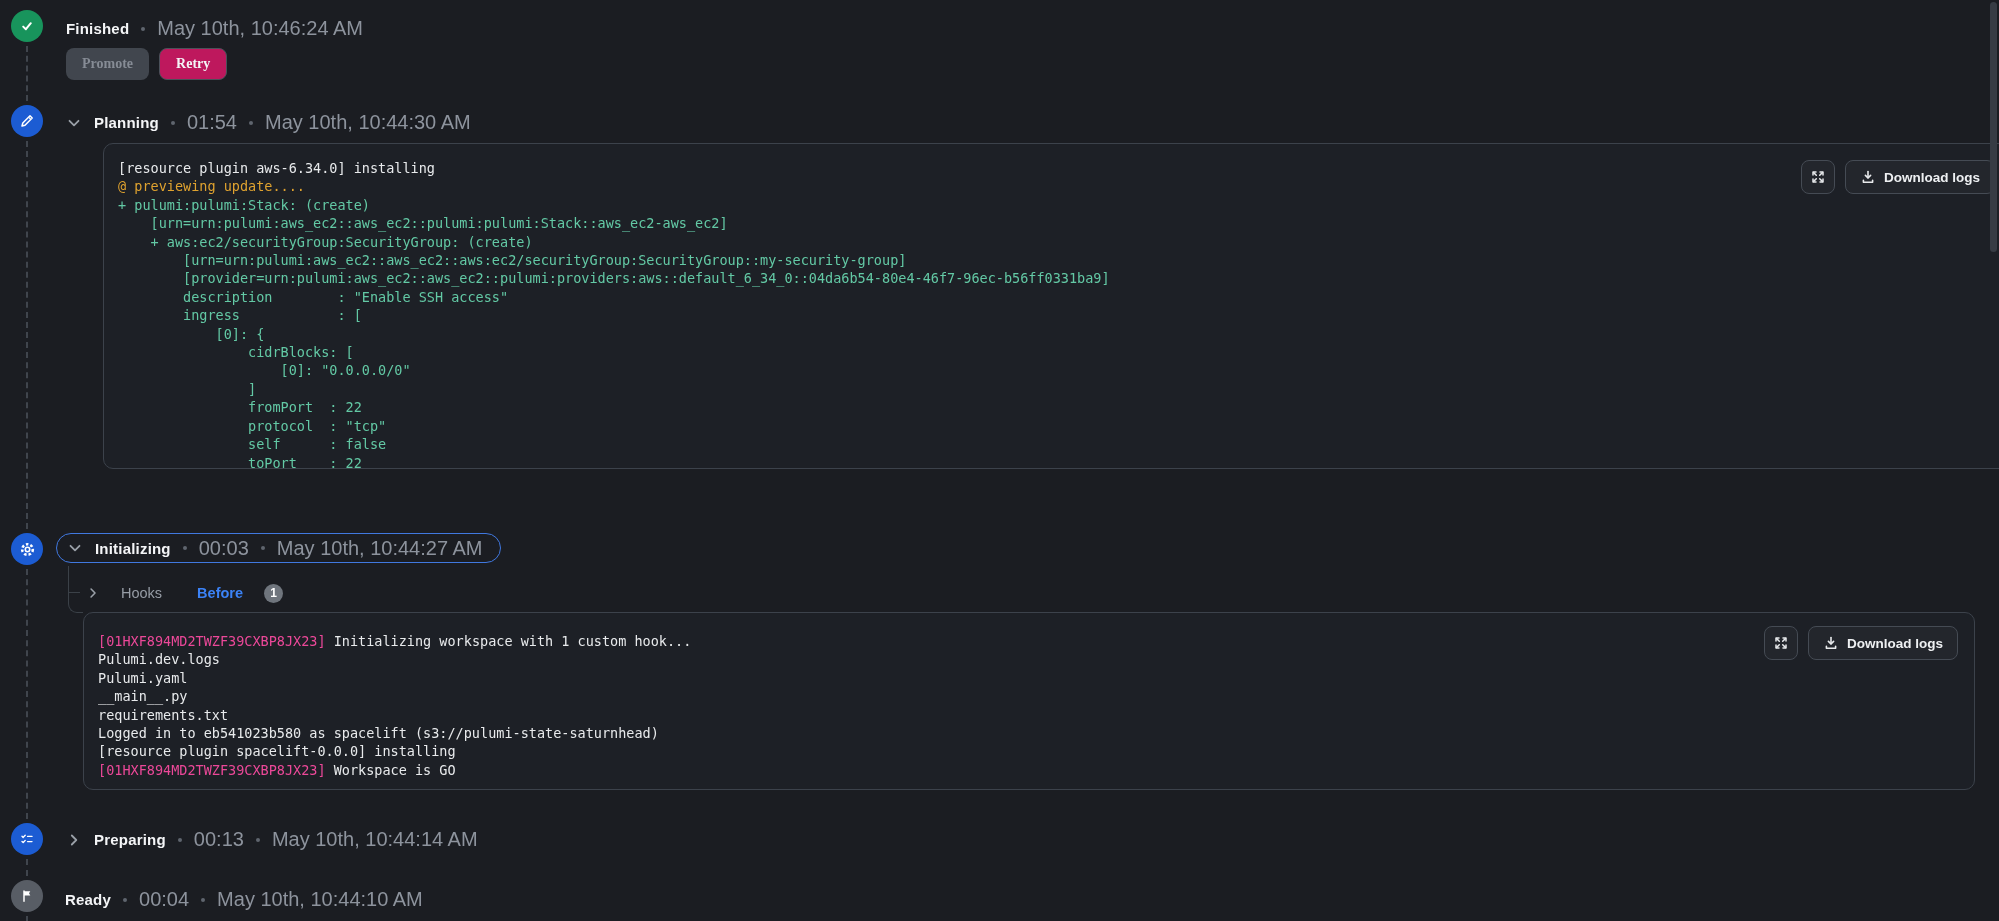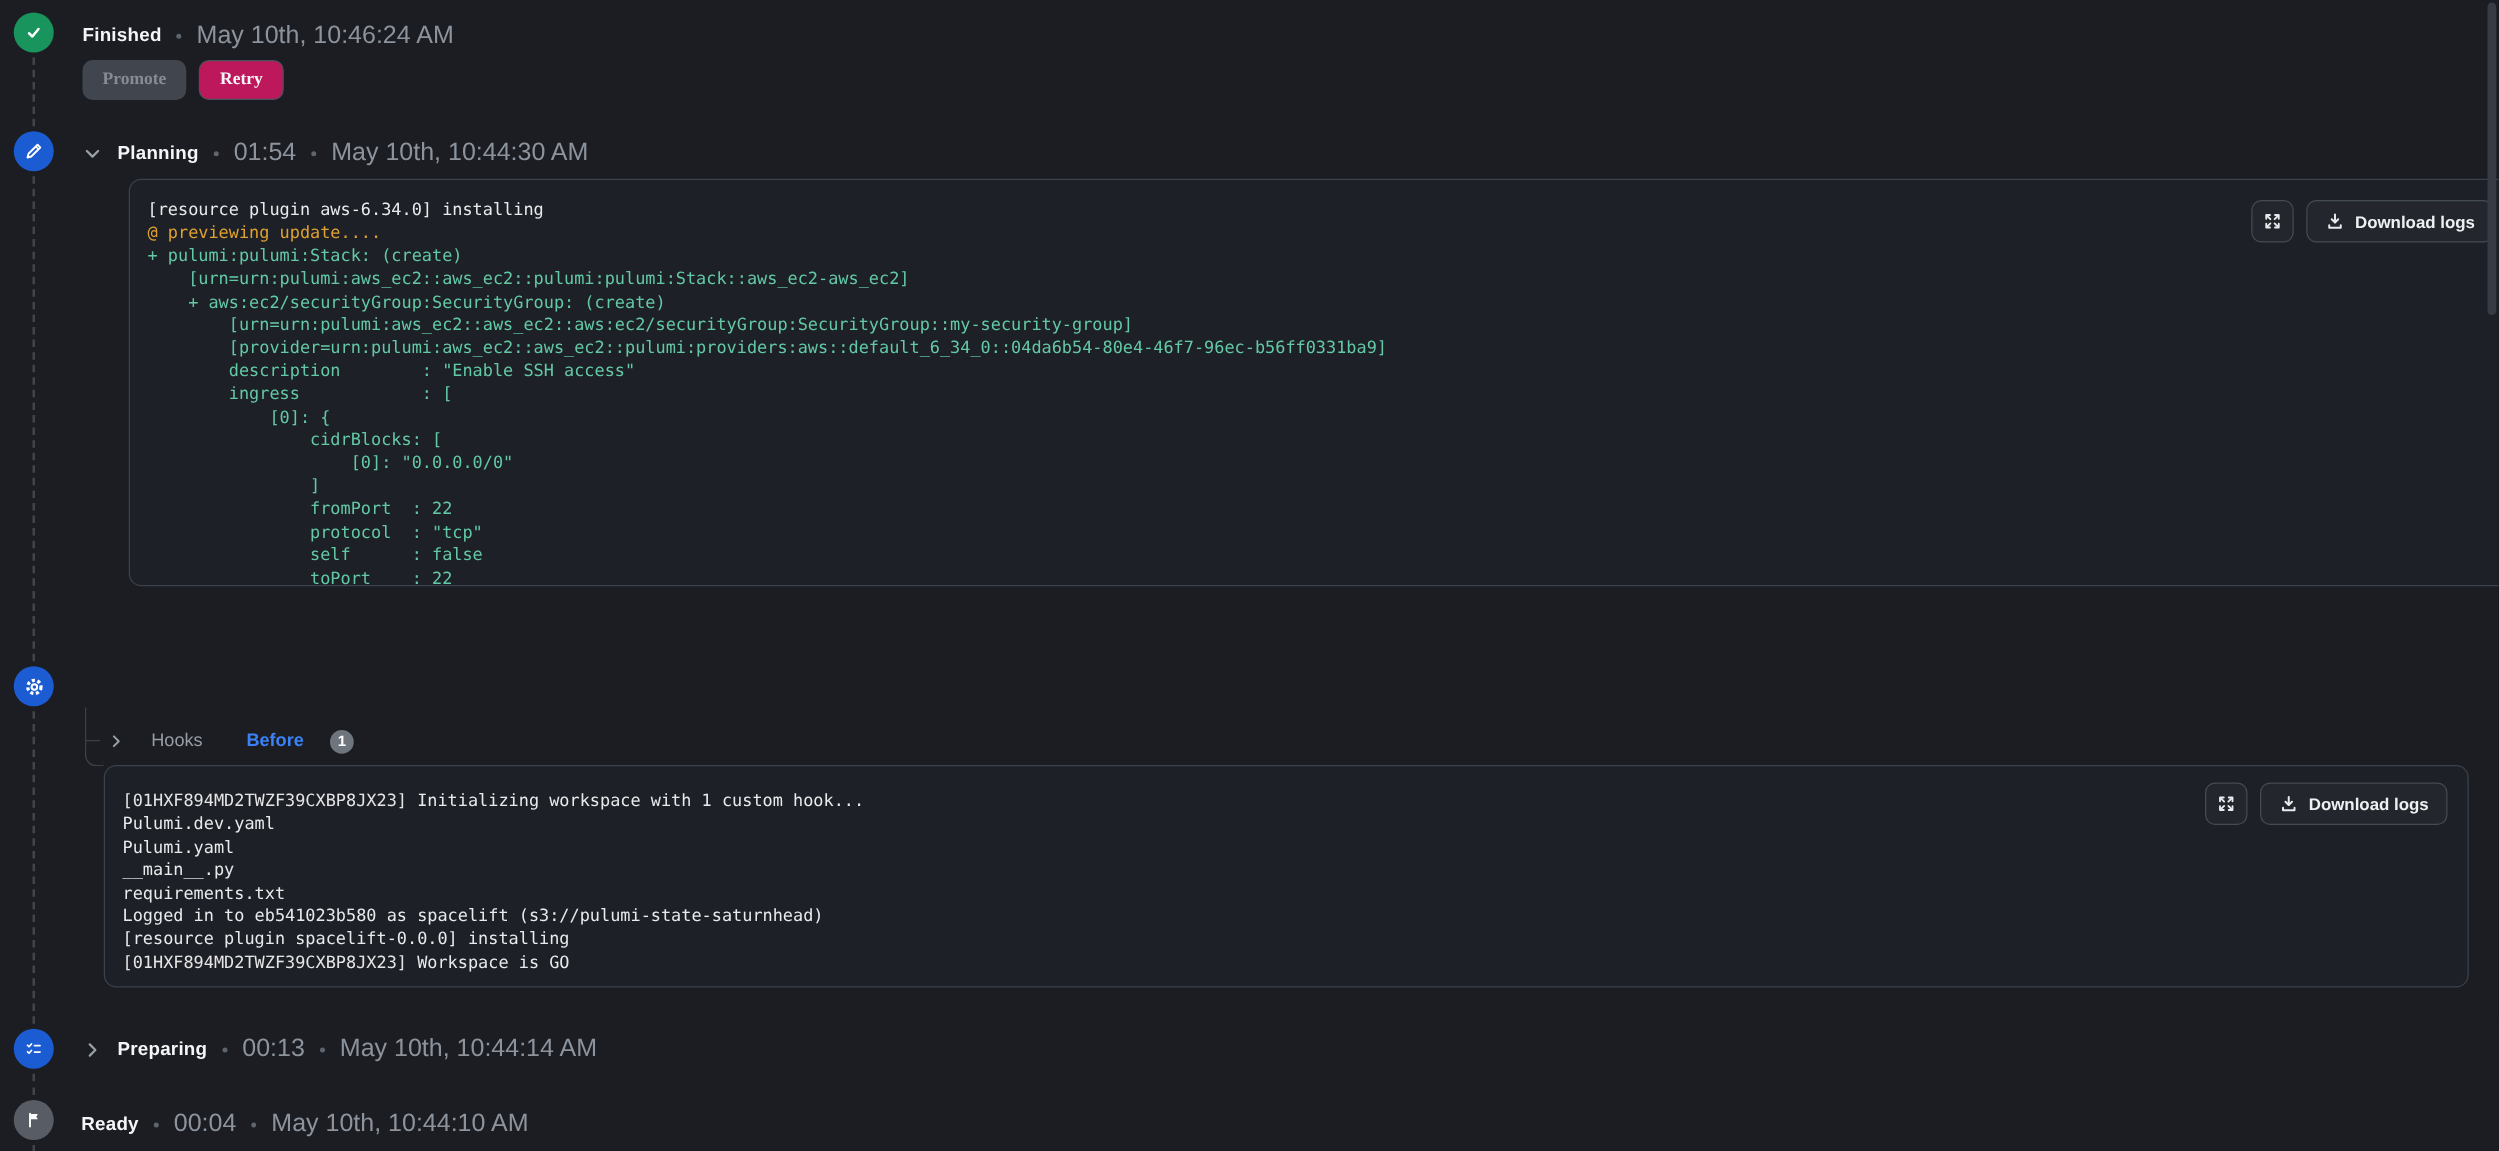--- a/index.html
+++ b/index.html
@@ -78,21 +78,21 @@
   }
   .log-block.b1 { left: 66px; top: 143px; width: 1909px; height: 326px; padding: 15px 16px 4px 14px; margin-left: 37px; }
   .log-block.b2 { left: 83px; top: 612px; width: 1892px; height: 178px; padding: 19px 16px 8px 14px; }
   .log-line {
     font-family: "DejaVu Sans Mono", monospace;
     font-size: 13.5px; line-height: 18.4px; white-space: pre;
   }
   .lc-white  { color: #e8eaec; }
   .lc-orange { color: #dfa22f; }
   .lc-green  { color: #63c9a5; }
-  .lc-blue   { color: #e5e5e5; }
+  .lc-blue   { color: #ec4899; }
   .log-actions { position: absolute; display: flex; gap: 10px; justify-content: flex-end; }
   .b1 .log-actions { top: 16px; right: 16px; }
   .b2 .log-actions { top: 13px; right: 16px; }
   .icon-btn {
     width: 34px; height: 34px; border-radius: 8px;
     background: #23262c; border: 1px solid #454b54;
     display: inline-flex; align-items: center; justify-content: center; cursor: pointer;
   }
   .dl-btn {
     height: 34px; border-radius: 8px; padding: 0 14px;
@@ -228,40 +228,52 @@
               <path d="M8 2.5v6.3"></path>
               <path d="M5.4 6.4 8 9l2.6-2.6"></path>
               <path d="M3.4 11.2v2h9.2v-2"></path>
             </svg>
         </span>
         <span>Download logs</span>
       </button>
     </div>
   </div>
 
+  <div class="focus-pill">
+    <span class="chev">
+      <svg width="16" height="16" viewBox="0 0 16 16">
+          <path d="M3.5 5.8 8 10.3l4.5-4.5" stroke="#9aa0a8" stroke-width="1.8" fill="none" stroke-linecap="round" stroke-linejoin="round"></path>
+        </svg>
+    </span>
+    <span class="stage-label">Initializing</span>
+    <span class="dot"></span>
+    <span class="meta">00:03</span>
+    <span class="dot"></span>
+    <span class="meta">May 10th, 10:44:27 AM</span>
+  </div>
 
   <div class="tree-v"></div>
   <div class="tree-h"></div>
   <div class="tree-corner"></div>
 
   <div class="hooks-row">
     <span class="chev">
       <svg width="14" height="14" viewBox="0 0 16 16">
           <path d="M5.8 3.5 10.3 8l-4.5 4.5" stroke="#9aa0a8" stroke-width="1.8" fill="none" stroke-linecap="round" stroke-linejoin="round"></path>
         </svg>
     </span>
     <span class="hooks-prefix">Hooks</span>
     <span class="hooks-name">Before</span>
     <span class="hooks-badge">1</span>
   </div>
 
   <div class="log-block b2">
     <div>
         <div class="log-line"><span class="lc-blue">[01HXF894MD2TWZF39CXBP8JX23]</span><span class="lc-white"> Initializing workspace with 1 custom hook...</span></div>
-        <div class="log-line"><span class="lc-white">Pulumi.dev.yaml</span></div>
+        <div class="log-line"><span class="lc-white">Pulumi.dev.logs</span></div>
         <div class="log-line"><span class="lc-white">Pulumi.yaml</span></div>
         <div class="log-line"><span class="lc-white">__main__.py</span></div>
         <div class="log-line"><span class="lc-white">requirements.txt</span></div>
         <div class="log-line"><span class="lc-white">Logged in to eb541023b580 as spacelift (s3://pulumi-state-saturnhead)</span></div>
         <div class="log-line"><span class="lc-white">[resource plugin spacelift-0.0.0] installing</span></div>
         <div class="log-line"><span class="lc-blue">[01HXF894MD2TWZF39CXBP8JX23]</span><span class="lc-white"> Workspace is GO</span></div>
       </div>
     <div class="log-actions">
       <button class="icon-btn">
         <span>

